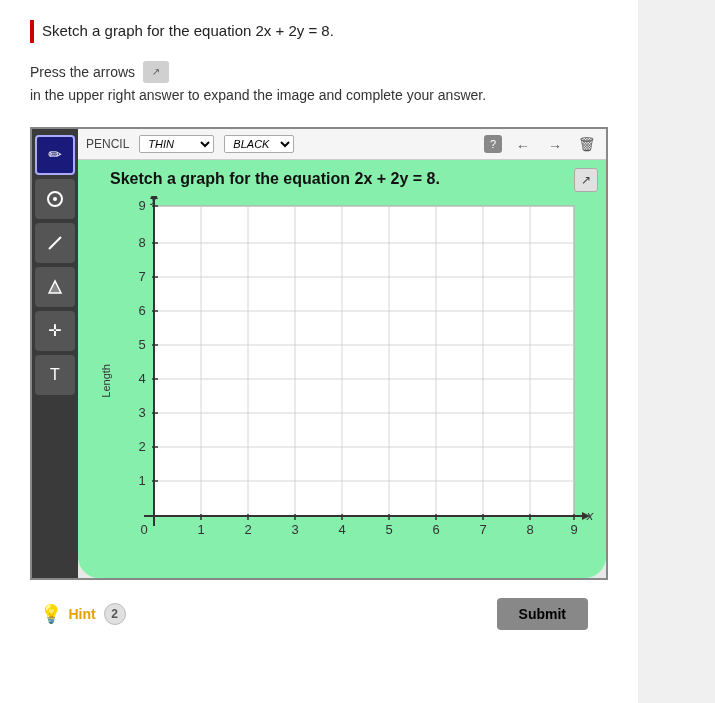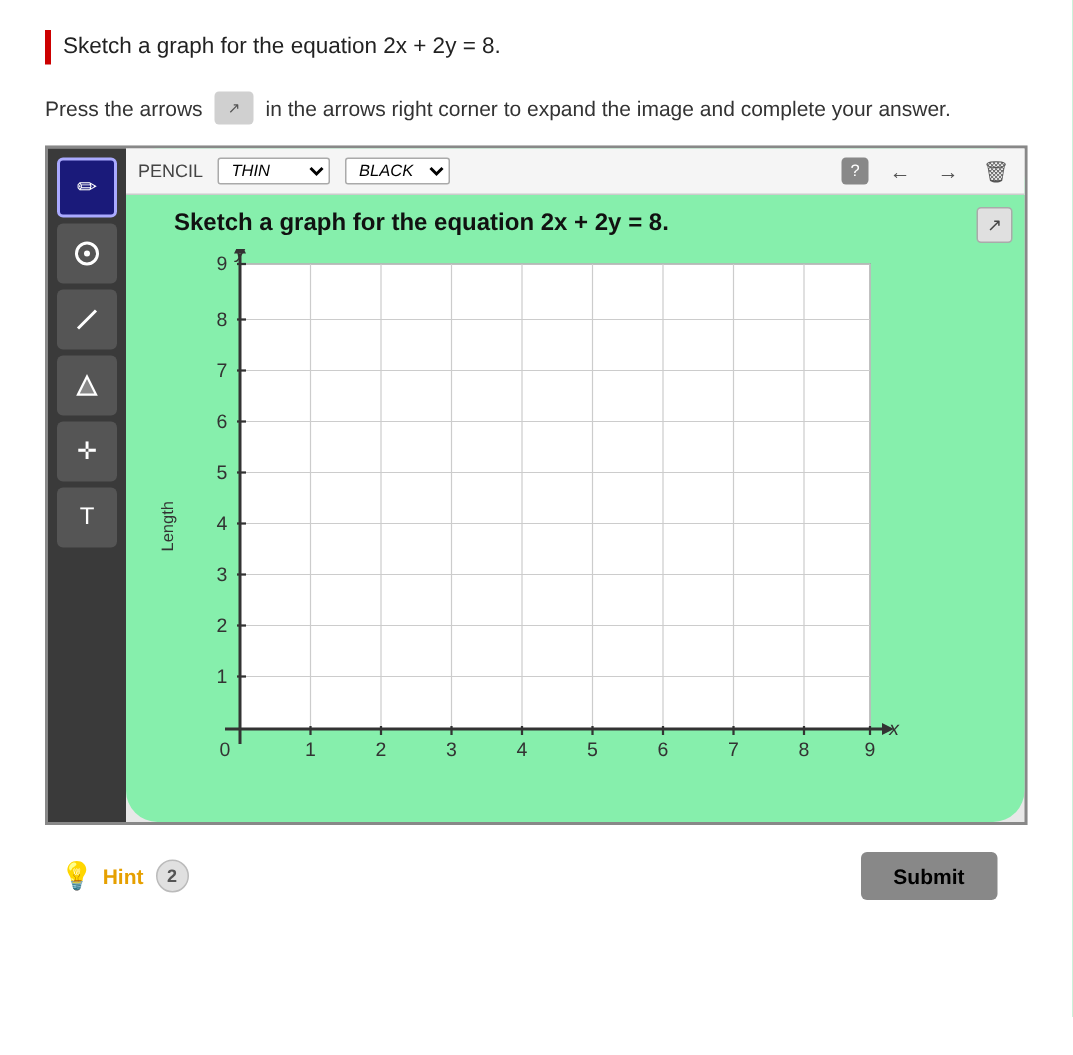--- a/index.html
+++ b/index.html
@@ -6,40 +6,40 @@
     body {
       font-family: Arial, sans-serif;
       background: #f0f0f0;
       width: 715px;
       min-height: 703px;
       position: relative;
       overflow: hidden;
     }
     .page {
       background: #fff;
-      width: 715px;
+      width: 638px;
       min-height: 703px;
       padding: 20px 30px;
       position: relative;
     }
     .top-instruction {
       font-size: 15px;
       color: #222;
       margin-bottom: 18px;
       border-left: 4px solid #c00;
       padding-left: 8px;
       line-height: 1.5;
     }
     .press-arrows-row {
       display: flex;
       align-items: center;
       flex-wrap: wrap;
       font-size: 14px;
       color: #333;
-      margin-bottom: 14px;
+      margin-bottom: 24px;
       gap: 4px;
     }
     .expand-icon {
       display: inline-flex;
       align-items: center;
       justify-content: center;
       width: 26px;
       height: 22px;
       background: #d0d0d0;
       border-radius: 3px;
@@ -234,21 +234,21 @@
 
 <div class="page">
 
   <div class="top-instruction">
     <span>Sketch a graph for the equation 2x + 2y = 8.</span>
   </div>
 
   <div class="press-arrows-row">
     <span>Press the arrows</span>
     <span class="expand-icon">↗</span>
-    <span>in the arrows right corner to expand the image and complete your answer.</span>
+    <span>in the upper right answer to expand the image and complete your answer.</span>
   </div>
 
   <div class="drawing-container">
 
     <div class="toolbar">
       <button class="tool-btn active" title="Pencil">✏</button>
       <button class="tool-btn" title="Select">
         <svg width="18" height="18" viewBox="0 0 18 18">
             <circle cx="9" cy="9" r="7" stroke="#fff" stroke-width="2" fill="none"></circle>
             <circle cx="9" cy="9" r="2" fill="#fff"></circle>

